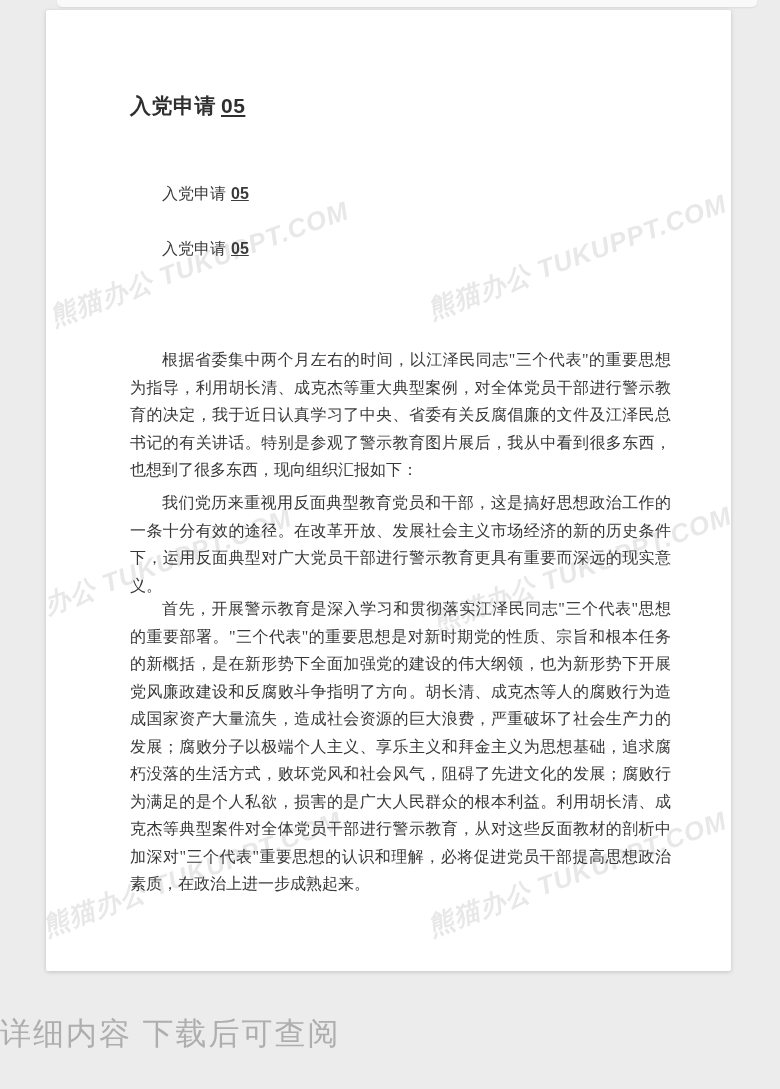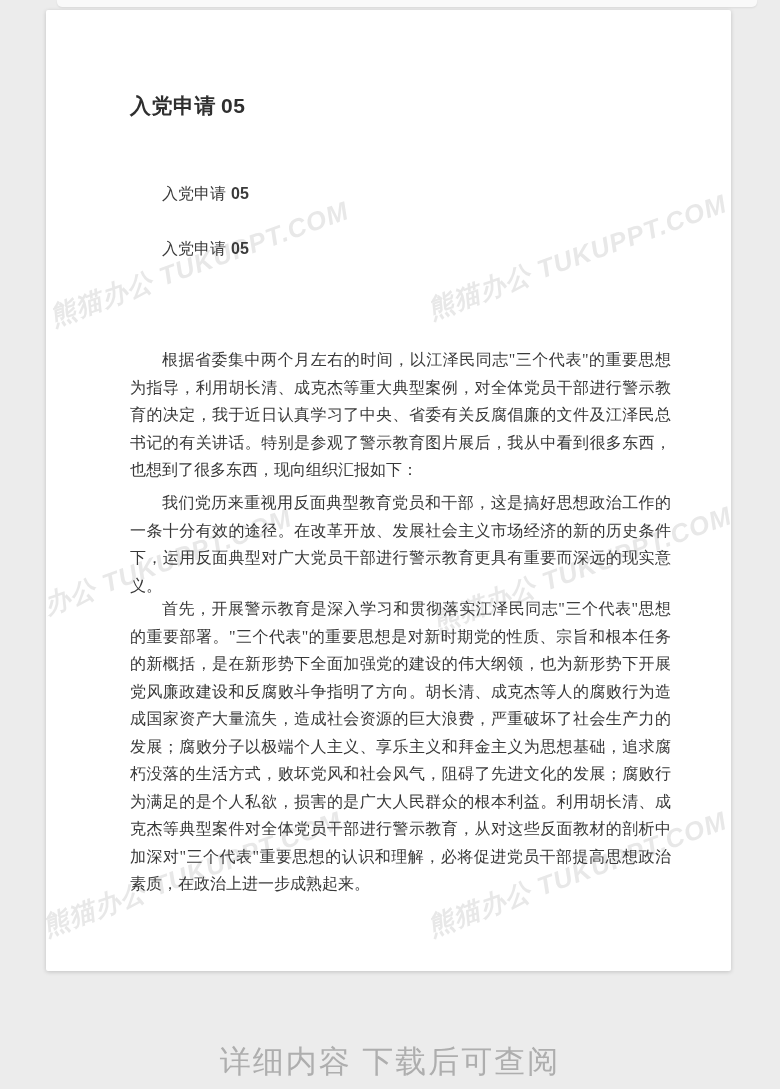--- a/index.html
+++ b/index.html
@@ -66,20 +66,21 @@
     line-height: 24px;
     font-weight: 600;
     color: #2f2f2f;
     letter-spacing: 0.5px;
   }
   .doc-title .num,
   .subline .num {
     font-family: "Liberation Sans", "DejaVu Sans", sans-serif;
     font-weight: 700;
     margin-left: 5px;
+    text-decoration: underline;
   }
   .subline {
     position: absolute;
     left: 84px;
     width: 541px;
     margin: 0;
     font-size: 16px;
     line-height: 27px;
     color: #3a3a3a;
     text-indent: 2em;
@@ -101,27 +102,26 @@
   .p1 { top: 336px; }
   .p2 { top: 479px; }
   .p3 { top: 585px; }
   .p4 { top: 864px; }
 
   
   .footer-notice {
     position: absolute;
     left: 0; top: 1012px;
     width: 780px;
-    text-align: center;
+    text-align: left;
     font-family: "Liberation Sans", "DejaVu Sans", sans-serif;
     font-size: 31px;
     line-height: 44px;
     letter-spacing: 2px;
     color: #aeaeae;
-    margin-top: 28px;
   }
 </style>
 </head>
 <body>
 
 <div class="stage">
 
   <div class="prev-page-edge"></div>
 
   <div class="page-card">

